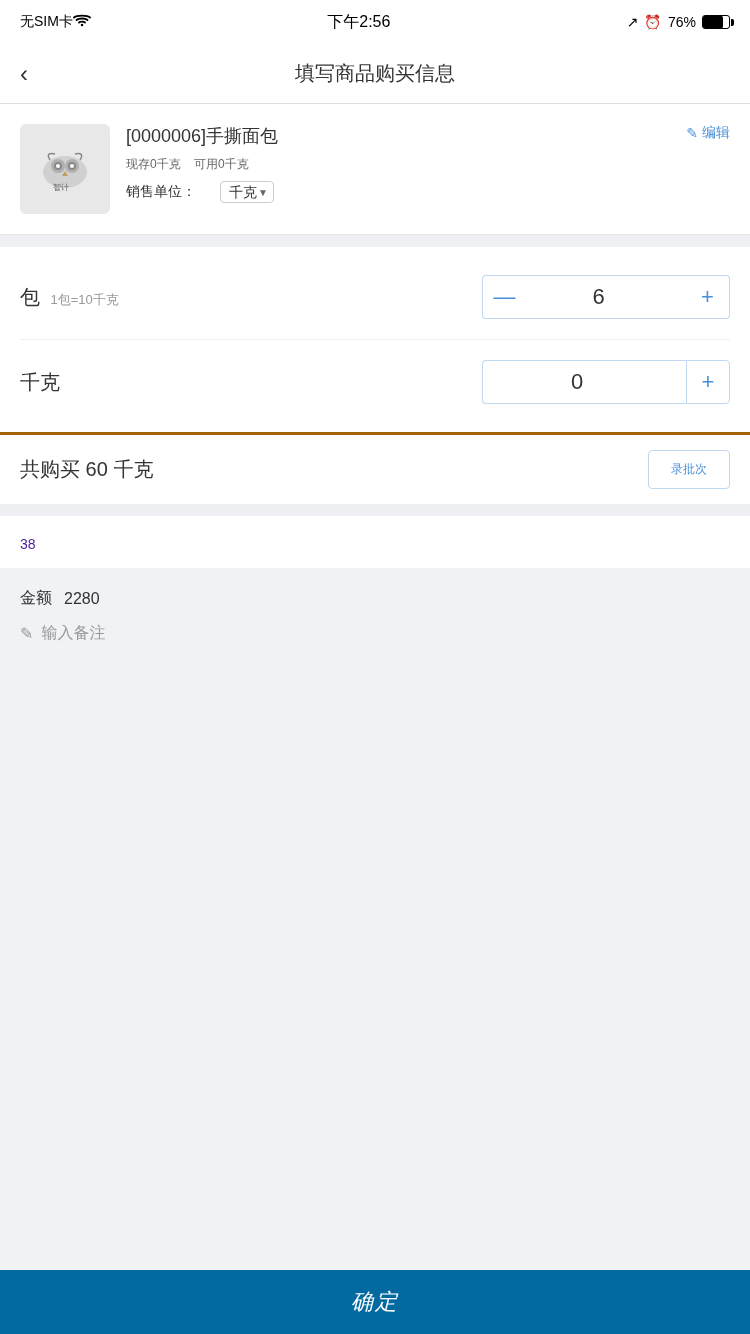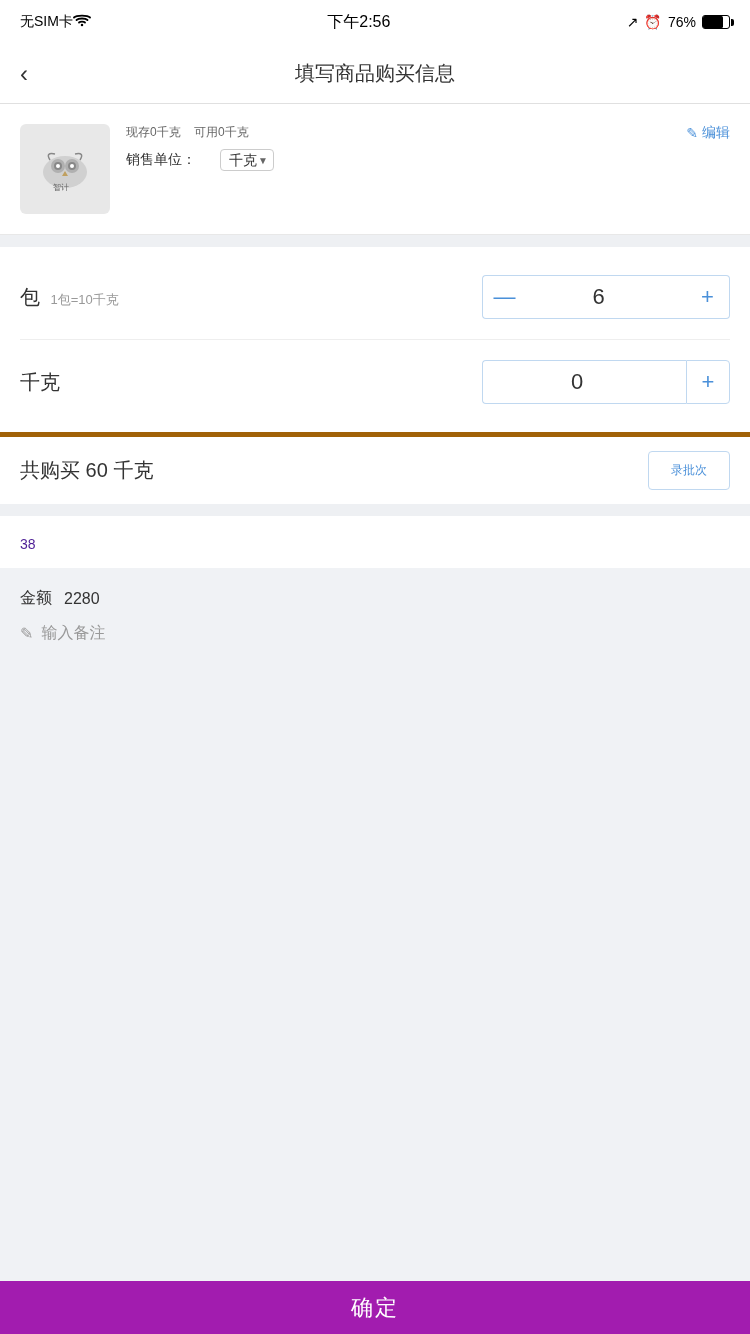--- a/index.html
+++ b/index.html
@@ -192,21 +192,21 @@
     }
 
     
     .total-section {
       background: #fff;
       padding: 0 20px;
       display: flex;
       align-items: center;
       justify-content: space-between;
       height: 72px;
-      border-top: 5px solid #a16207;
+      border-top: 3px solid #a16207;
     }
     .total-label { font-size: 20px; color: #333; }
     .batch-btn {
       border: 1px solid #c0d8f0;
       border-radius: 4px;
       padding: 10px 22px;
       font-size: 12px;
       color: #4a90d9;
       background: #fff;
       cursor: pointer;
@@ -261,29 +261,30 @@
 
     
     .spacer { flex: 1; background: #f0f2f5; min-height: 300px; }
 
     
     .bottom-btn {
       position: fixed;
       bottom: 0;
       left: 0;
       width: 750px;
-      height: 53px;
-      background: #a21caf;
+      height: 64px;
+      background: #0369a1;
       display: flex;
       align-items: center;
       justify-content: center;
       font-size: 22px;
       color: #fff;
       cursor: pointer;
       letter-spacing: 2px;
+      font-style: italic;
     }
 
     .page-wrapper {
       display: flex;
       flex-direction: column;
       min-height: 1334px;
       padding-bottom: 70px;
     }
   </style>
 </head>
@@ -330,20 +331,21 @@
         <ellipse cx="37" cy="22" rx="4" ry="4" fill="#888"></ellipse>
         <ellipse cx="23" cy="22" rx="2" ry="2" fill="#fff"></ellipse>
         <ellipse cx="37" cy="22" rx="2" ry="2" fill="#fff"></ellipse>
         <polygon points="30,27 27,32 33,32" fill="#c0a060"></polygon>
         <path d="M15,16 Q10,8 20,10" stroke="#888" stroke-width="1.5" fill="none"></path>
         <path d="M45,16 Q50,8 40,10" stroke="#888" stroke-width="1.5" fill="none"></path>
         <text x="18" y="46" font-size="8" fill="#666" font-family="sans-serif">智计</text>
       </svg>
     </div>
     <div class="product-info">
+      <div class="product-name">[0000006]手撕面包</div>
       <div class="product-stock">
         <span>现存0千克</span>
         <span>&nbsp;&nbsp;</span>
         <span>可用0千克</span>
       </div>
       <div class="product-unit-row">
         <span>销售单位：</span>
         <div class="unit-select-wrap">
           <select class="unit-select">
             <option>千克</option>

